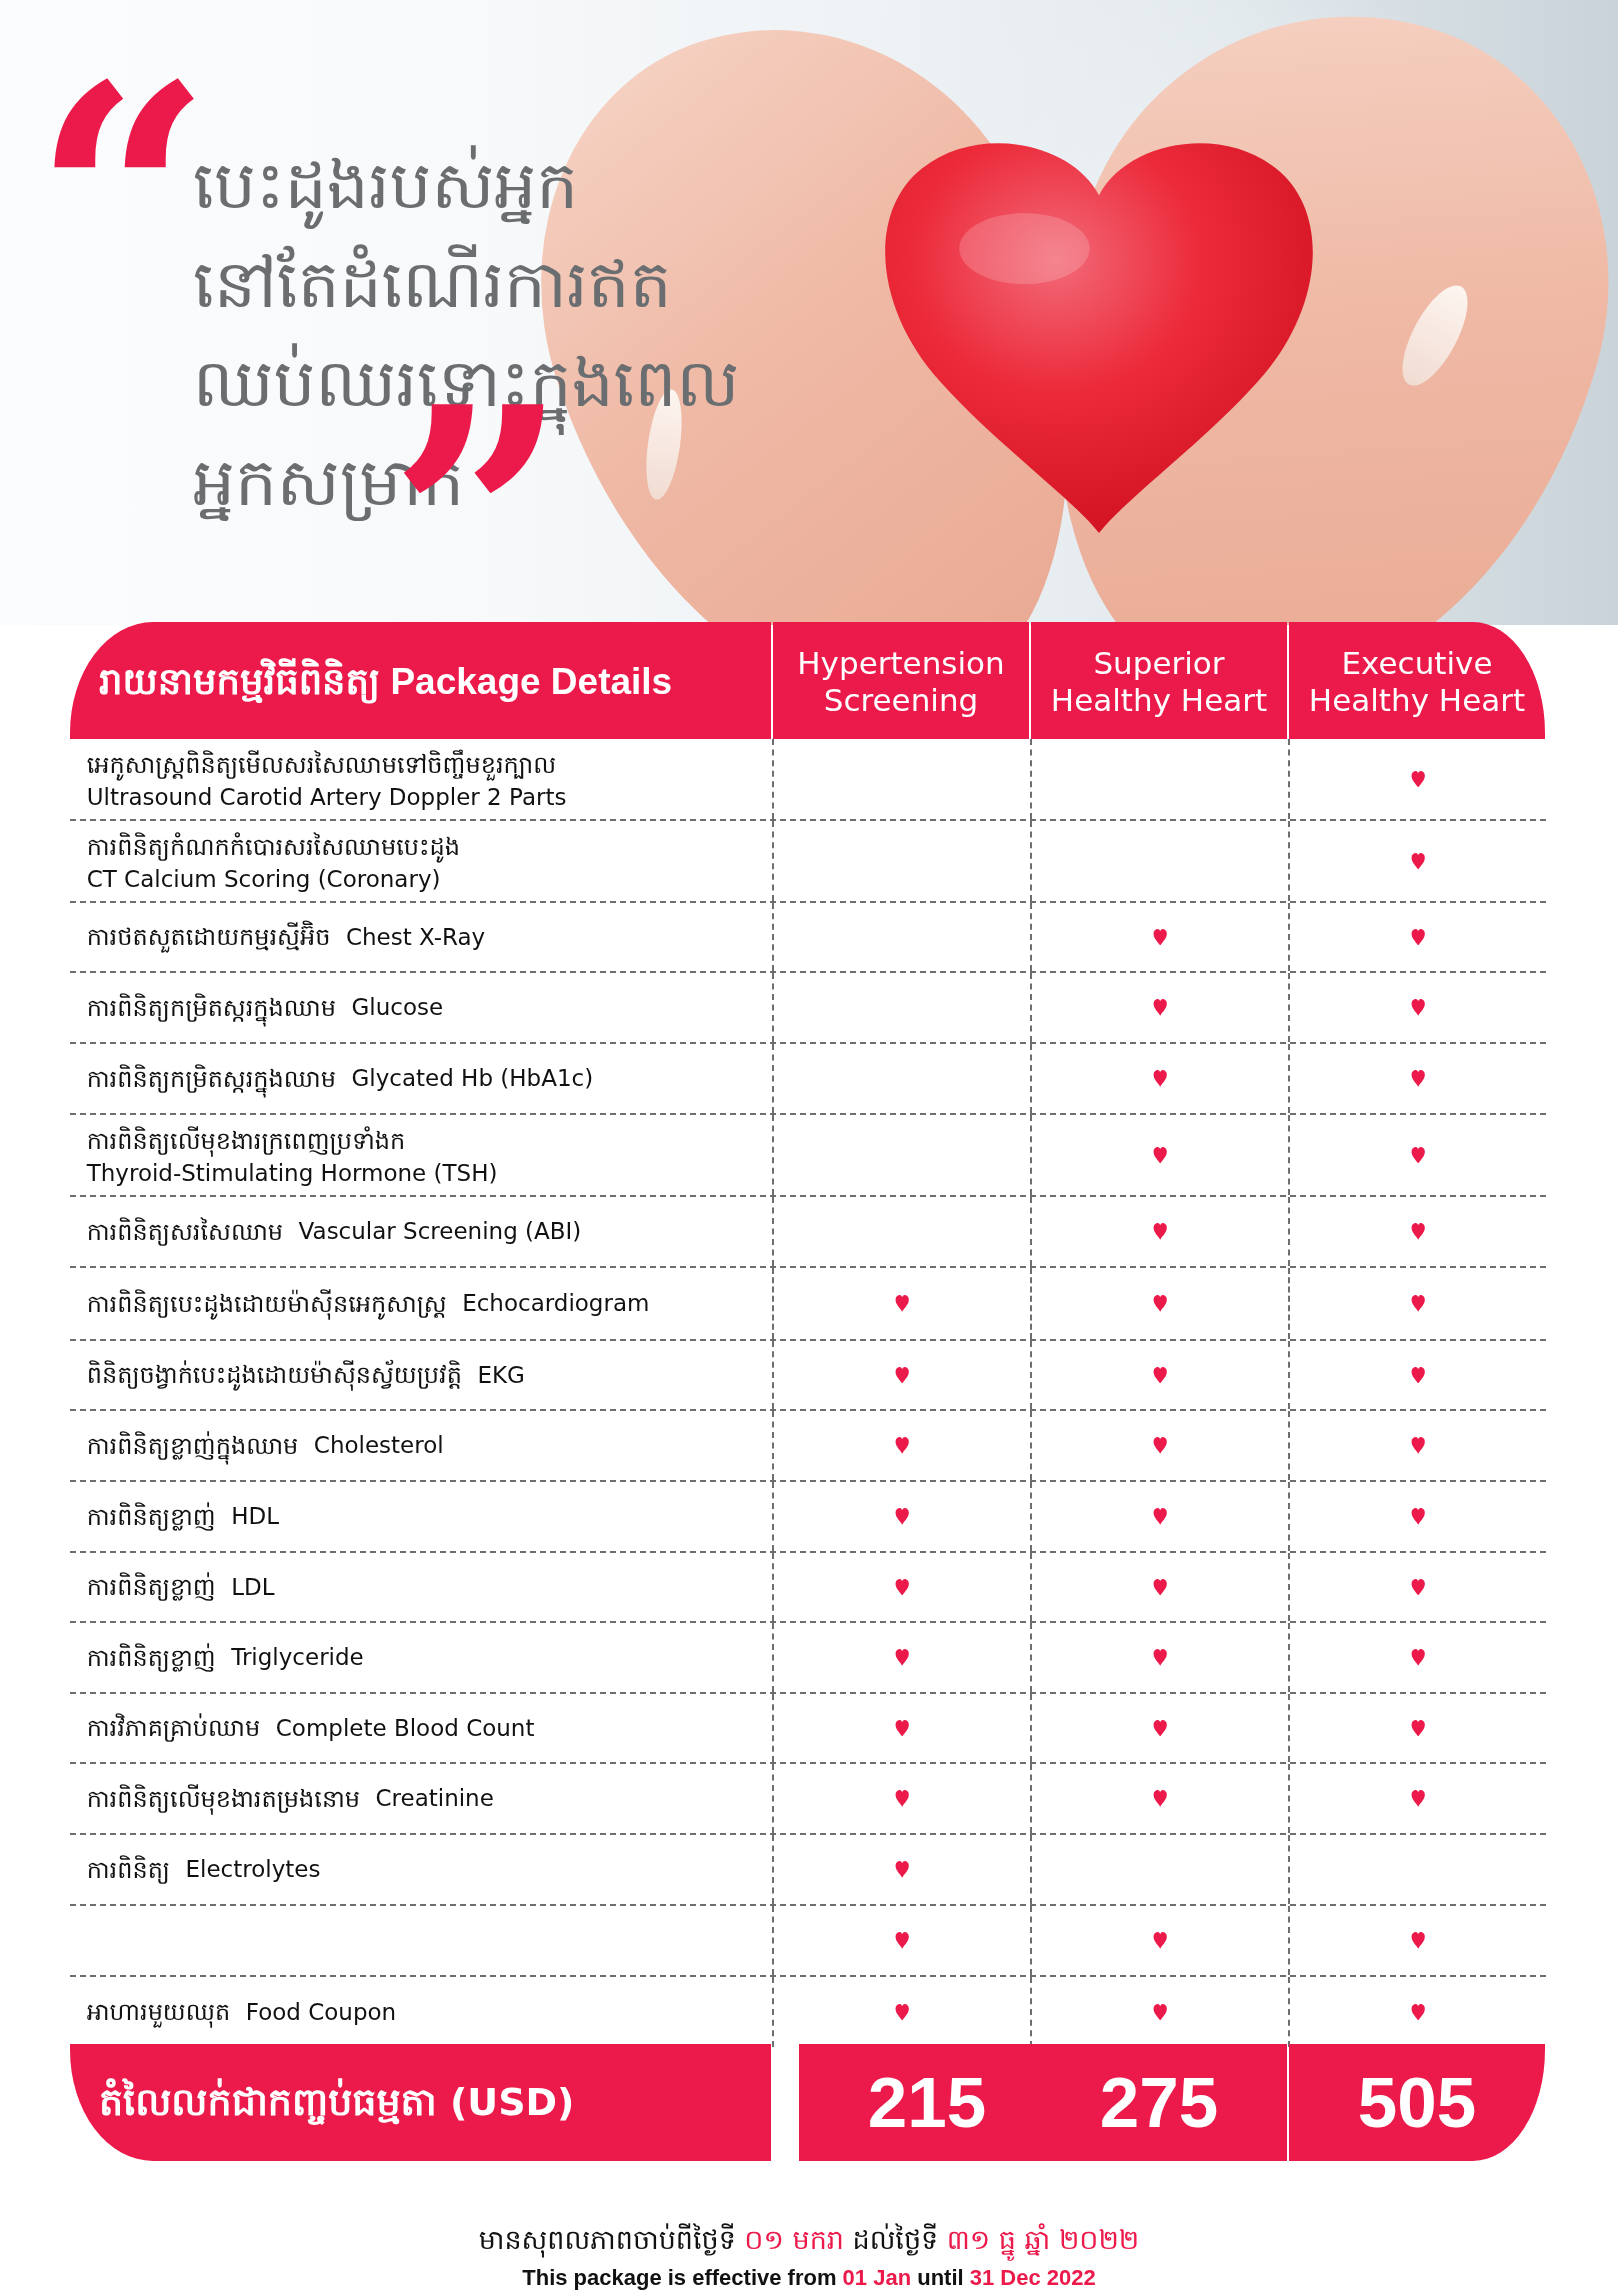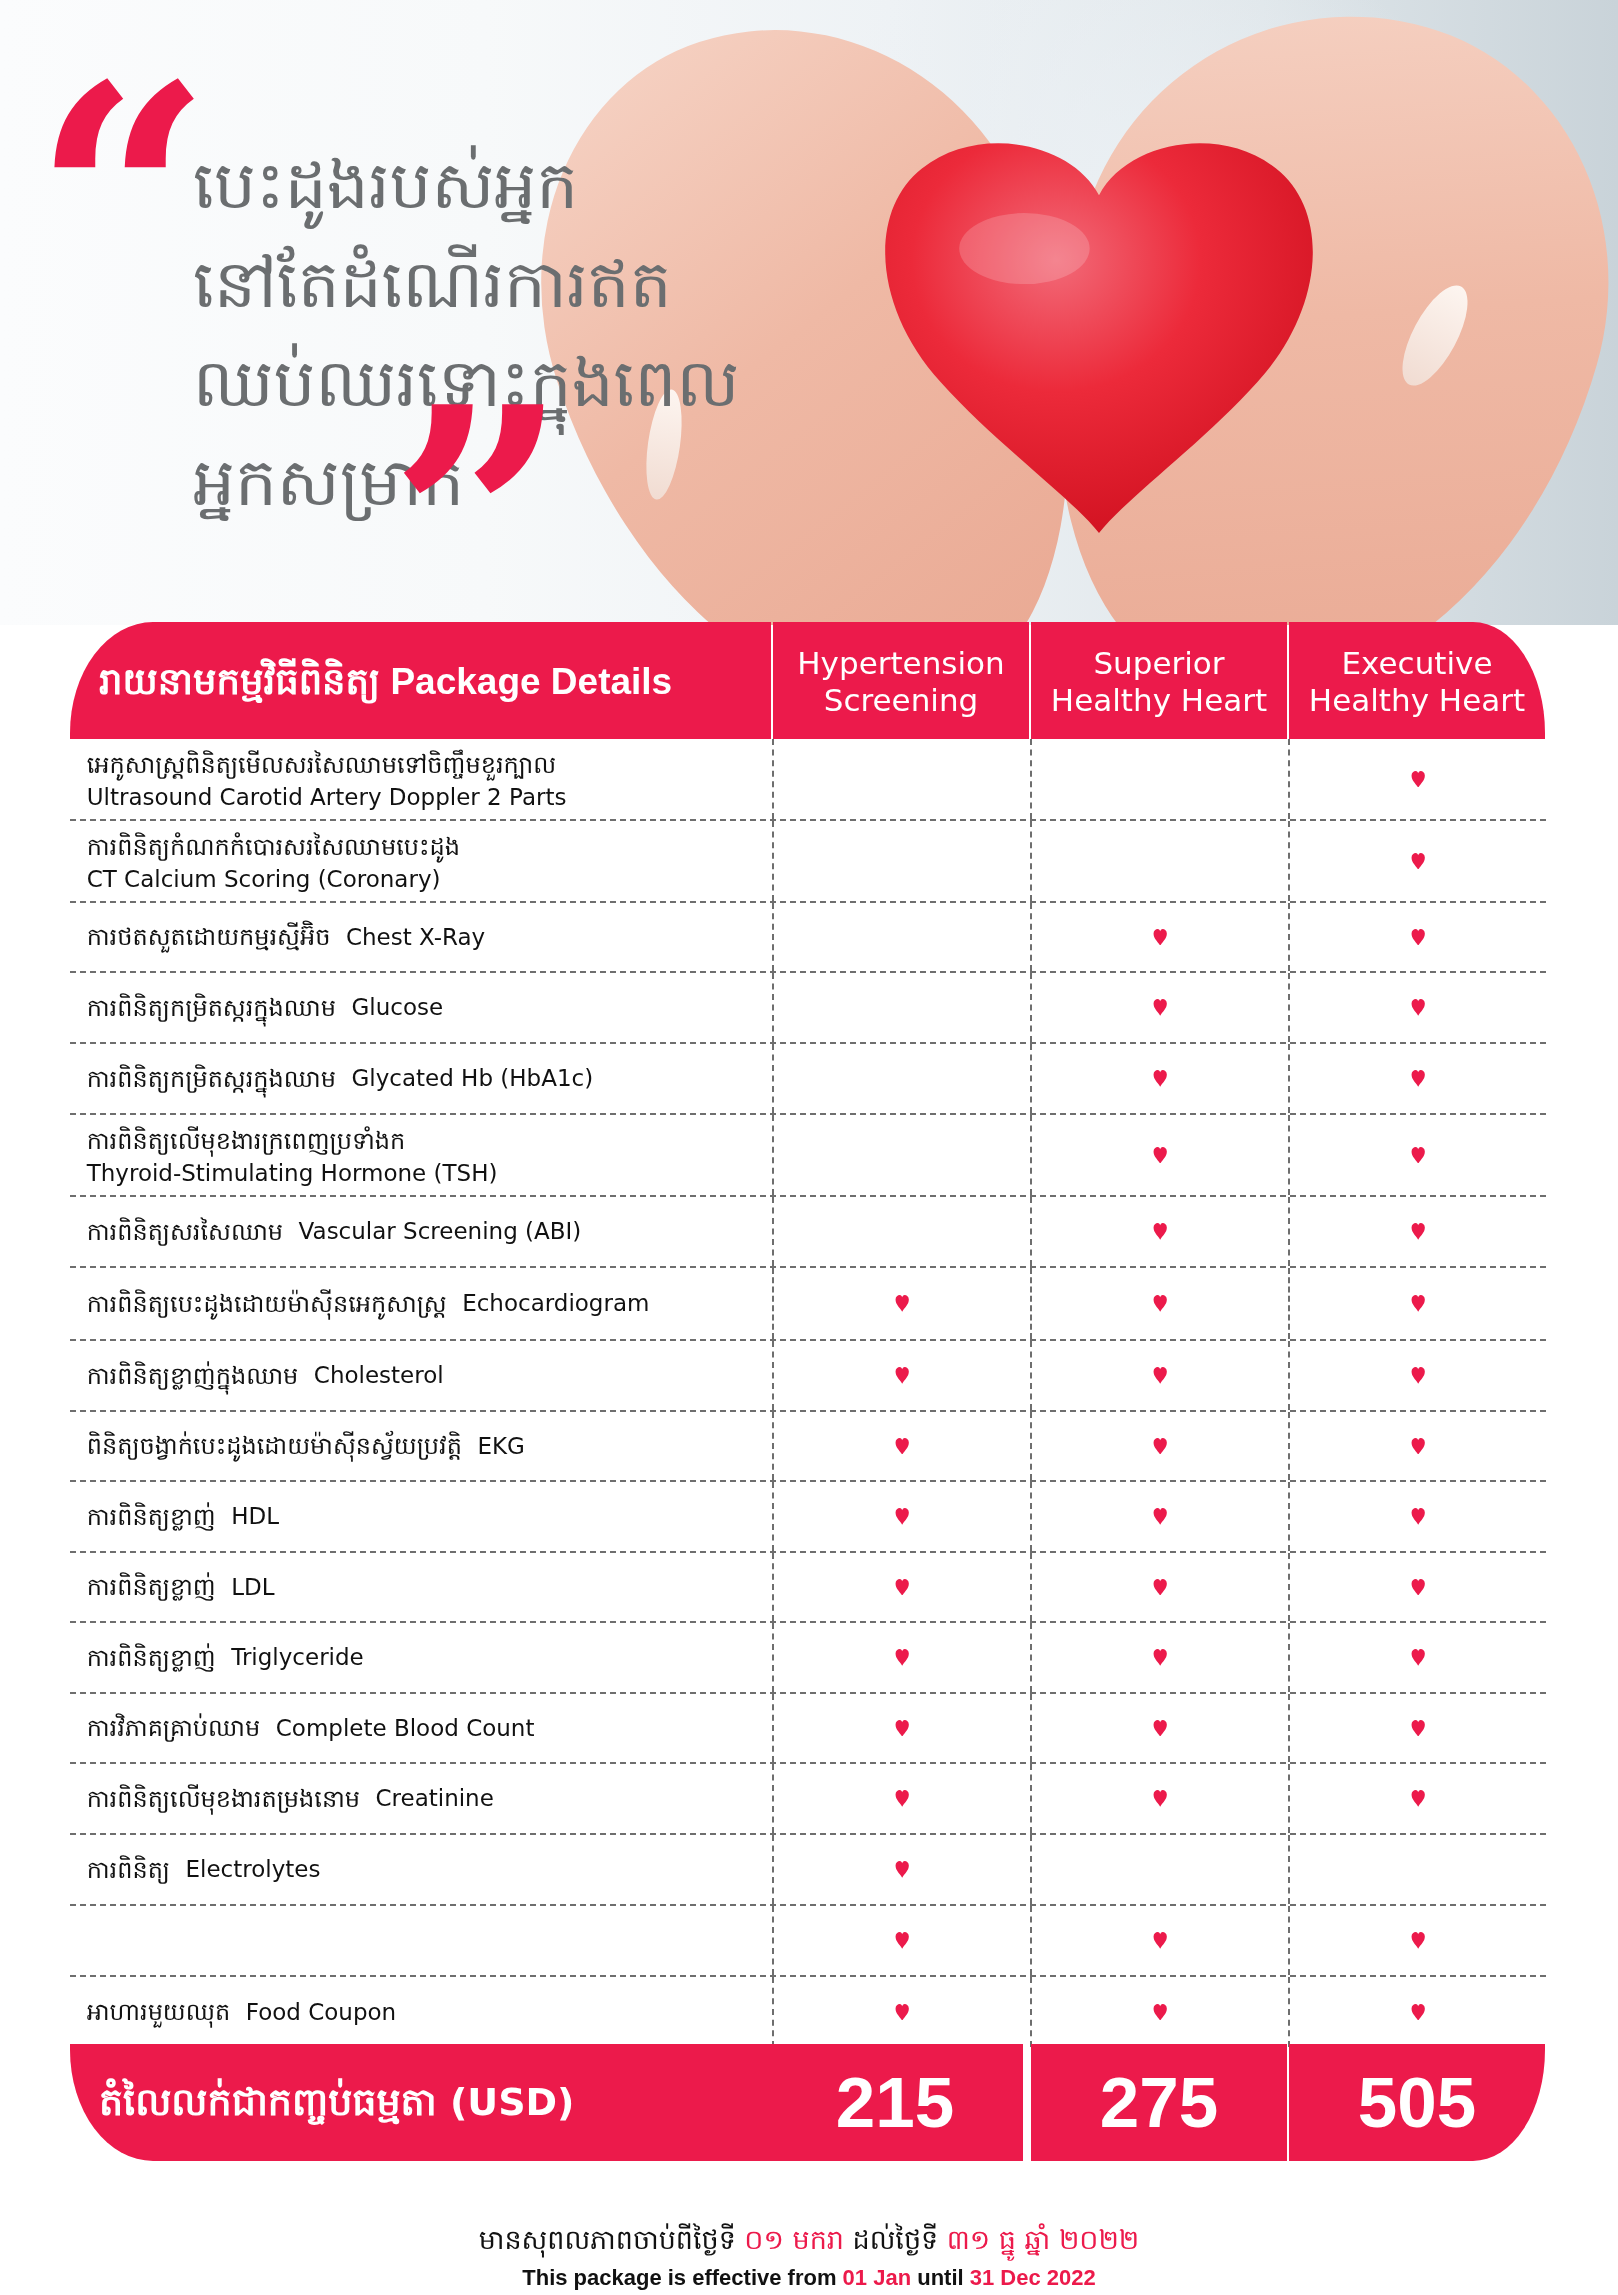--- a/index.html
+++ b/index.html
@@ -87,21 +87,21 @@
     display: flex; align-items: center; justify-content: center;
   }
   .cell.c1 { left: 703px; } .cell.c2 { left: 961px; } .cell.c3 { left: 1219px; }
   .heart-mark { width: 14.4px; height: 16.7px; display: block; }
 
   
   .price {
     position: absolute; top: 2044px; height: 117px;
   }
   .price.label { left: 70px; width: 701px; border-bottom-left-radius: 83px 111px; }
-  .price.c1 { left: 767px; width: 256px; }
+  .price.c1 { left: 799px; width: 256px; }
   .price.c2 { left: 1031px; width: 256px; }
   .price.c3 { left: 1289px; width: 256px; border-bottom-right-radius: 72px 111px; }
   .price.label .title {
     position: absolute; left: 29px; top: 34px; color: #fff; font-weight: bold;
     font-size: 38px; white-space: nowrap; font-family: "DejaVu Sans", sans-serif;
   }
   .price .amount {
     position: absolute; left: 0; right: 0; top: 16.7px; text-align: center; color: #fff;
     font-weight: bold; font-size: 71px; line-height: 83px; font-family: "Liberation Sans", sans-serif;
   }
@@ -340,20 +340,50 @@
         </span>
       </div>
     <div class="cell c3">
         <span>
           <svg class="heart-mark" viewBox="0 0 26 30">
             <path d="M13 30 C 8 22, 1 17, 1 8 C 1 3, 5 0, 8.5 0 C 11 0, 12.5 2, 13 4 C 13.5 2, 15 0, 17.5 0 C 21 0, 25 3, 25 8 C 25 17, 18 22, 13 30 Z" fill="#ec1a4b"></path>
           </svg>
         </span>
       </div>
   </div>
+    <div class="row" style="height: 70px;">
+    <div class="label one-line">
+      <span class="km">ពិនិត្យចង្វាក់បេះដូងដោយម៉ាស៊ីនស្វ័យប្រវត្តិ</span>
+      <span class="en">EKG</span>
+    </div>
+    <div class="vsep s1"></div>
+    <div class="vsep s2"></div>
+    <div class="vsep s3"></div>
+    <div class="cell c1">
+        <span>
+          <svg class="heart-mark" viewBox="0 0 26 30">
+            <path d="M13 30 C 8 22, 1 17, 1 8 C 1 3, 5 0, 8.5 0 C 11 0, 12.5 2, 13 4 C 13.5 2, 15 0, 17.5 0 C 21 0, 25 3, 25 8 C 25 17, 18 22, 13 30 Z" fill="#ec1a4b"></path>
+          </svg>
+        </span>
+      </div>
+    <div class="cell c2">
+        <span>
+          <svg class="heart-mark" viewBox="0 0 26 30">
+            <path d="M13 30 C 8 22, 1 17, 1 8 C 1 3, 5 0, 8.5 0 C 11 0, 12.5 2, 13 4 C 13.5 2, 15 0, 17.5 0 C 21 0, 25 3, 25 8 C 25 17, 18 22, 13 30 Z" fill="#ec1a4b"></path>
+          </svg>
+        </span>
+      </div>
+    <div class="cell c3">
+        <span>
+          <svg class="heart-mark" viewBox="0 0 26 30">
+            <path d="M13 30 C 8 22, 1 17, 1 8 C 1 3, 5 0, 8.5 0 C 11 0, 12.5 2, 13 4 C 13.5 2, 15 0, 17.5 0 C 21 0, 25 3, 25 8 C 25 17, 18 22, 13 30 Z" fill="#ec1a4b"></path>
+          </svg>
+        </span>
+      </div>
+  </div>
     <div class="row" style="height: 71px;">
     <div class="label one-line">
       <span class="km">ការពិនិត្យខ្លាញ់ក្នុងឈាម</span>
       <span class="en">Cholesterol</span>
     </div>
     <div class="vsep s1"></div>
     <div class="vsep s2"></div>
     <div class="vsep s3"></div>
     <div class="cell c1">
         <span>
@@ -370,50 +400,20 @@
         </span>
       </div>
     <div class="cell c3">
         <span>
           <svg class="heart-mark" viewBox="0 0 26 30">
             <path d="M13 30 C 8 22, 1 17, 1 8 C 1 3, 5 0, 8.5 0 C 11 0, 12.5 2, 13 4 C 13.5 2, 15 0, 17.5 0 C 21 0, 25 3, 25 8 C 25 17, 18 22, 13 30 Z" fill="#ec1a4b"></path>
           </svg>
         </span>
       </div>
   </div>
-    <div class="row" style="height: 70px;">
-    <div class="label one-line">
-      <span class="km">ពិនិត្យចង្វាក់បេះដូងដោយម៉ាស៊ីនស្វ័យប្រវត្តិ</span>
-      <span class="en">EKG</span>
-    </div>
-    <div class="vsep s1"></div>
-    <div class="vsep s2"></div>
-    <div class="vsep s3"></div>
-    <div class="cell c1">
-        <span>
-          <svg class="heart-mark" viewBox="0 0 26 30">
-            <path d="M13 30 C 8 22, 1 17, 1 8 C 1 3, 5 0, 8.5 0 C 11 0, 12.5 2, 13 4 C 13.5 2, 15 0, 17.5 0 C 21 0, 25 3, 25 8 C 25 17, 18 22, 13 30 Z" fill="#ec1a4b"></path>
-          </svg>
-        </span>
-      </div>
-    <div class="cell c2">
-        <span>
-          <svg class="heart-mark" viewBox="0 0 26 30">
-            <path d="M13 30 C 8 22, 1 17, 1 8 C 1 3, 5 0, 8.5 0 C 11 0, 12.5 2, 13 4 C 13.5 2, 15 0, 17.5 0 C 21 0, 25 3, 25 8 C 25 17, 18 22, 13 30 Z" fill="#ec1a4b"></path>
-          </svg>
-        </span>
-      </div>
-    <div class="cell c3">
-        <span>
-          <svg class="heart-mark" viewBox="0 0 26 30">
-            <path d="M13 30 C 8 22, 1 17, 1 8 C 1 3, 5 0, 8.5 0 C 11 0, 12.5 2, 13 4 C 13.5 2, 15 0, 17.5 0 C 21 0, 25 3, 25 8 C 25 17, 18 22, 13 30 Z" fill="#ec1a4b"></path>
-          </svg>
-        </span>
-      </div>
-  </div>
     <div class="row" style="height: 71px;">
     <div class="label one-line">
       <span class="km">ការពិនិត្យខ្លាញ់</span>
       <span class="en">HDL</span>
     </div>
     <div class="vsep s1"></div>
     <div class="vsep s2"></div>
     <div class="vsep s3"></div>
     <div class="cell c1">
         <span>

